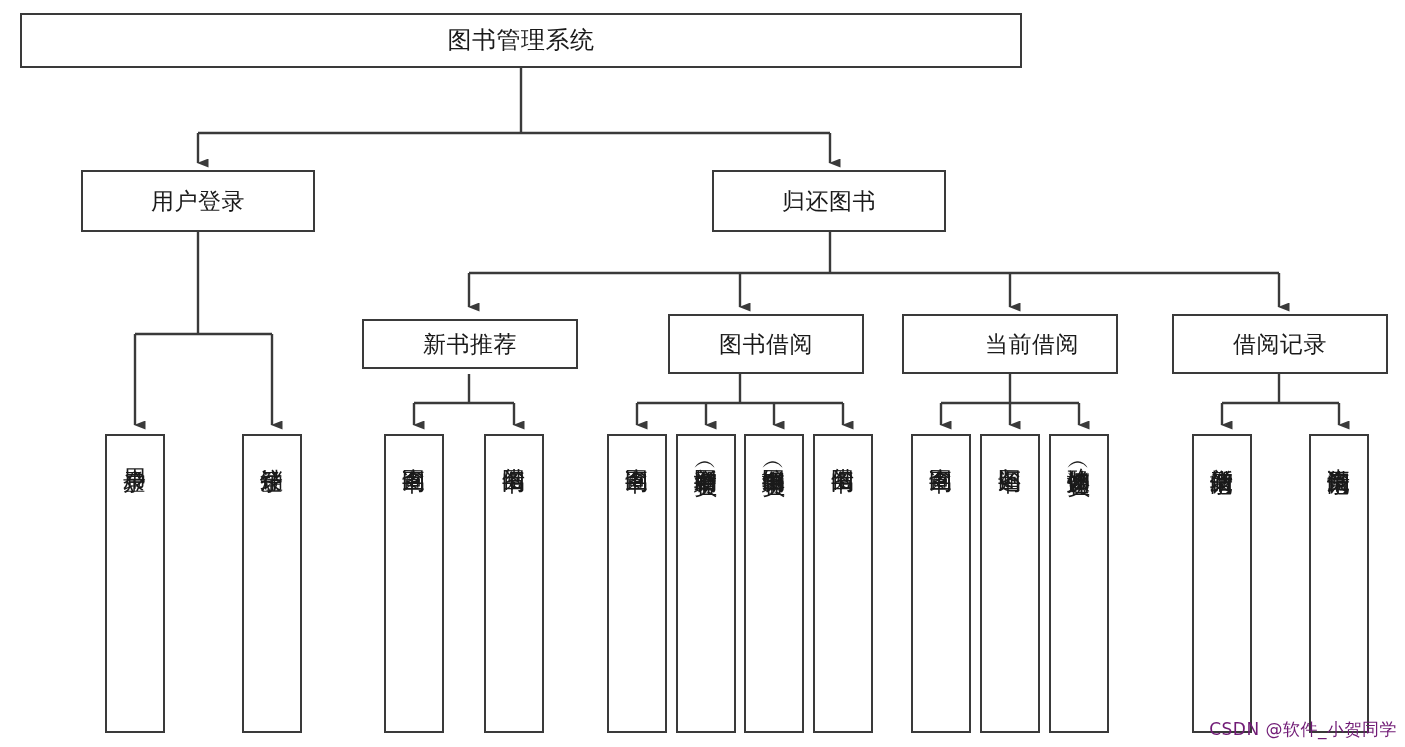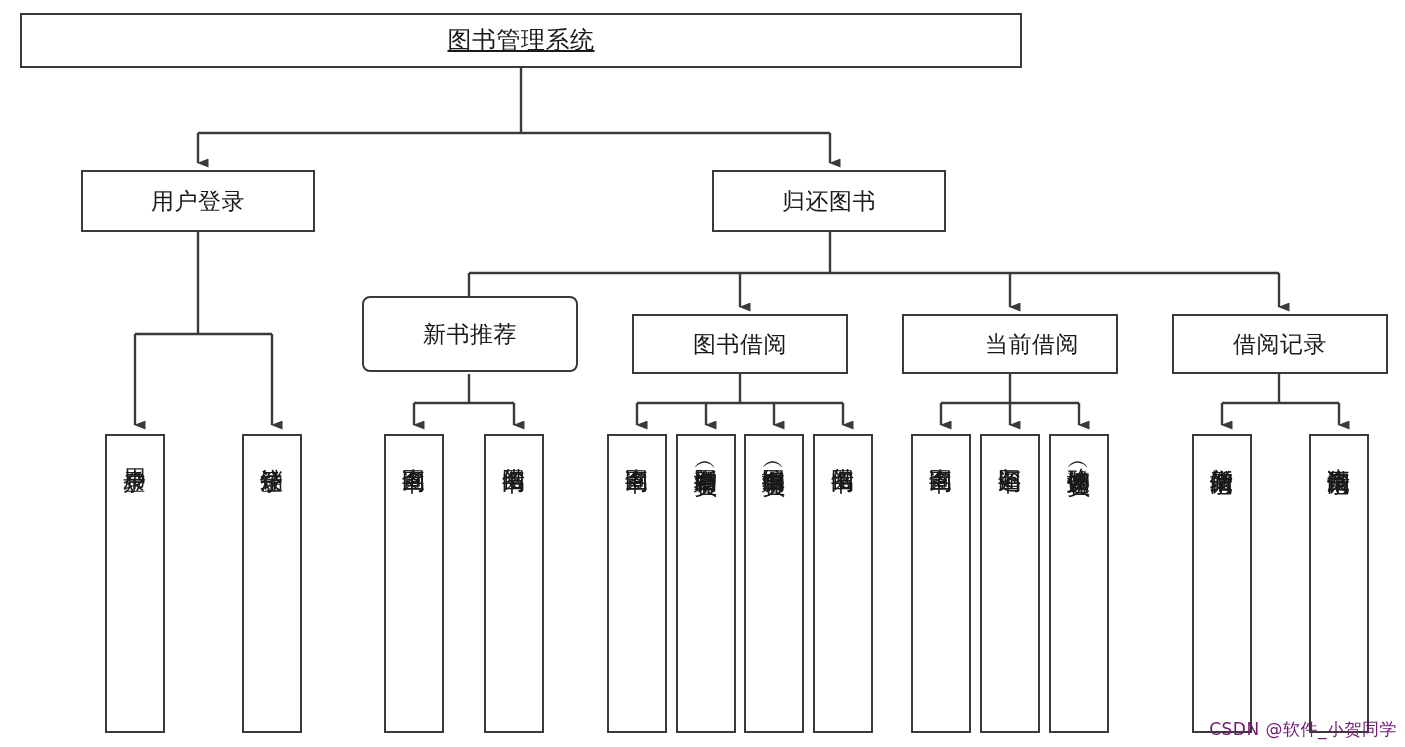--- a/index.html
+++ b/index.html
@@ -41,21 +41,20 @@
     line-height: 1.16;
     letter-spacing: 0.5px;
     color: #1a1a1a;
   }
   .node.horizontal .node-label {
     writing-mode: horizontal-tb;
     font-size: 23px;
   }
   .node.root .node-label {
     font-size: 24px;
-    text-decoration: underline;
   }
   .node.vertical {
     align-items: flex-start;
     justify-content: center;
     padding-top: 14px;
   }
   .node.vertical .node-label {
     writing-mode: vertical-rl;
     text-orientation: upright;
     font-size: 23px;
@@ -135,25 +134,25 @@
   </div>
 
   <div class="node horizontal" style="left:81px; top:170px; width:234px; height:62px;">
     <span class="node-label">用户登录</span>
   </div>
 
   <div class="node horizontal" style="left:712px; top:170px; width:234px; height:62px;">
     <span class="node-label">归还图书</span>
   </div>
 
-  <div class="node horizontal" style="left:362px; top:296px; width:216px; height:76px;border-radius:8px;">
+  <div class="node horizontal" style="left:362px; top:319px; width:216px; height:50px;">
     <span class="node-label">新书推荐</span>
   </div>
 
-  <div class="node horizontal" style="left:632px; top:314px; width:216px; height:60px;">
+  <div class="node horizontal" style="left:668px; top:314px; width:196px; height:60px;">
     <span class="node-label">图书借阅</span>
   </div>
 
   <div class="node horizontal" style="left:902px; top:314px; width:216px; height:60px;padding-left:44px;">
     <span class="node-label">当前借阅</span>
   </div>
 
   <div class="node horizontal" style="left:1172px; top:314px; width:216px; height:60px;">
     <span class="node-label">借阅记录</span>
   </div>

